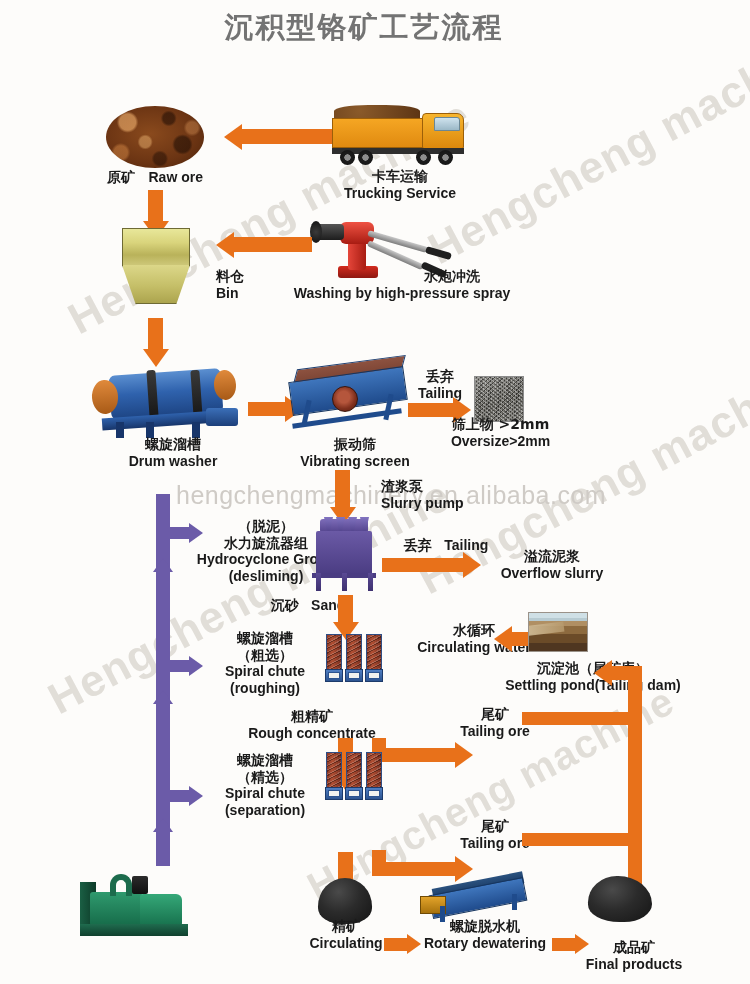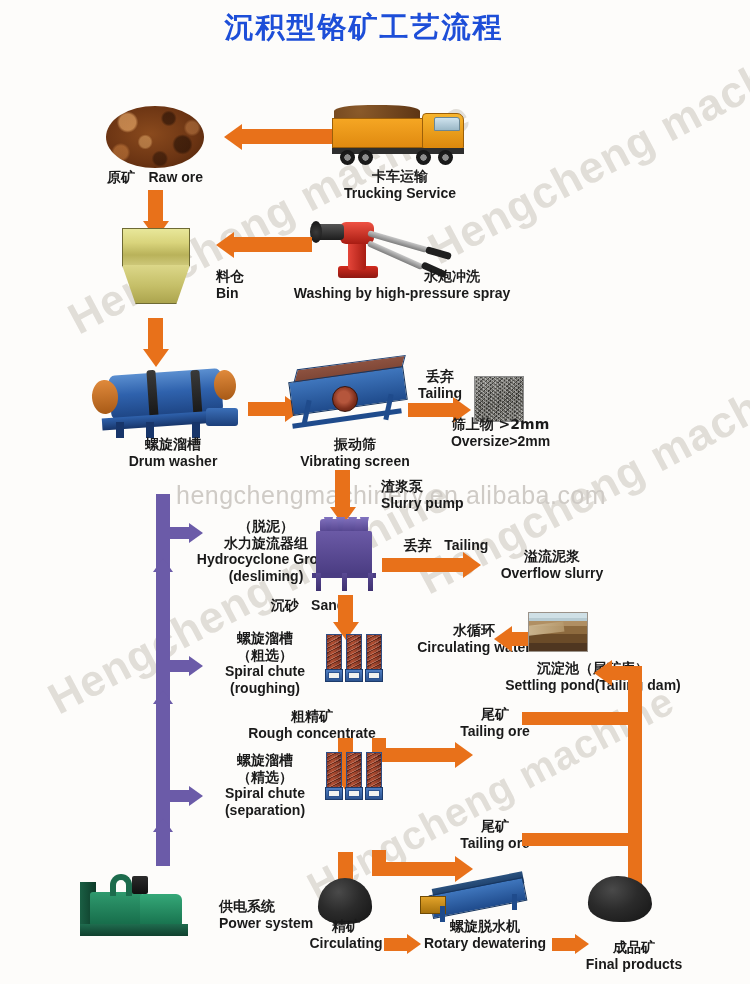--- a/index.html
+++ b/index.html
@@ -21,21 +21,21 @@
   }
   .wm-h {
     position:absolute; color:#cfcbc6; white-space:nowrap;
     font-family:"Liberation Sans",sans-serif; font-weight:400;
     pointer-events:none; user-select:none; letter-spacing:.5px;
   }
 
   
   .title-cn {
     position:absolute; left:0; top:8px; width:728px; text-align:center;
-    font-size:29px; font-weight:bold; color:#1d4ed8;
+    font-size:29px; font-weight:bold; color:#737373;
     font-family:Liberation Sans, sans-serif; letter-spacing:2px;
   }
   .title-en {
     position:absolute; left:0; top:48px; width:750px; text-align:center;
     font-size:20.5px; font-weight:bold; color:#231f1e;
     font-family:"Liberation Sans",sans-serif; letter-spacing:-.2px;
   }
 
   
   .lbl { position:absolute; text-align:center; line-height:1.18; color:#1a1a1a; white-space:nowrap; }
@@ -535,24 +535,20 @@
   <div class="bar" style="left:522px; top:833px; width:116px; height:13px;"></div>
 
   <div class="eq" style="left:80px; top:872px; width:112px; height:66px;">
     <div class="gn-rad"></div>
     <div class="gn-eng"></div>
     <div class="gn-alt"></div>
     <div class="gn-pipe"></div>
     <div class="gn-can"></div>
     <div class="gn-skid"></div>
   </div>
-  <div class="lbl lft" style="left:198px; top:898px; width:140px;">
-    <span class="cn" style="text-align:left;">供电系统</span>
-    <span class="en" style="text-align:left;">Power system</span>
-  </div>
 
   <div class="eq concentrate" style="left:318px; top:878px; width:54px; height:46px;"></div>
   <div class="lbl" style="left:296px; top:918px; width:100px;">
     <span class="cn">精矿</span>
     <span class="en">Circulating</span>
   </div>
 
   <div class="ar">
     <div class="bar" style="left:384px; top:898px; width:24px; height:13px;"></div>
     <div class="head r sm" style="left:407px; top:893.5px;"></div>

